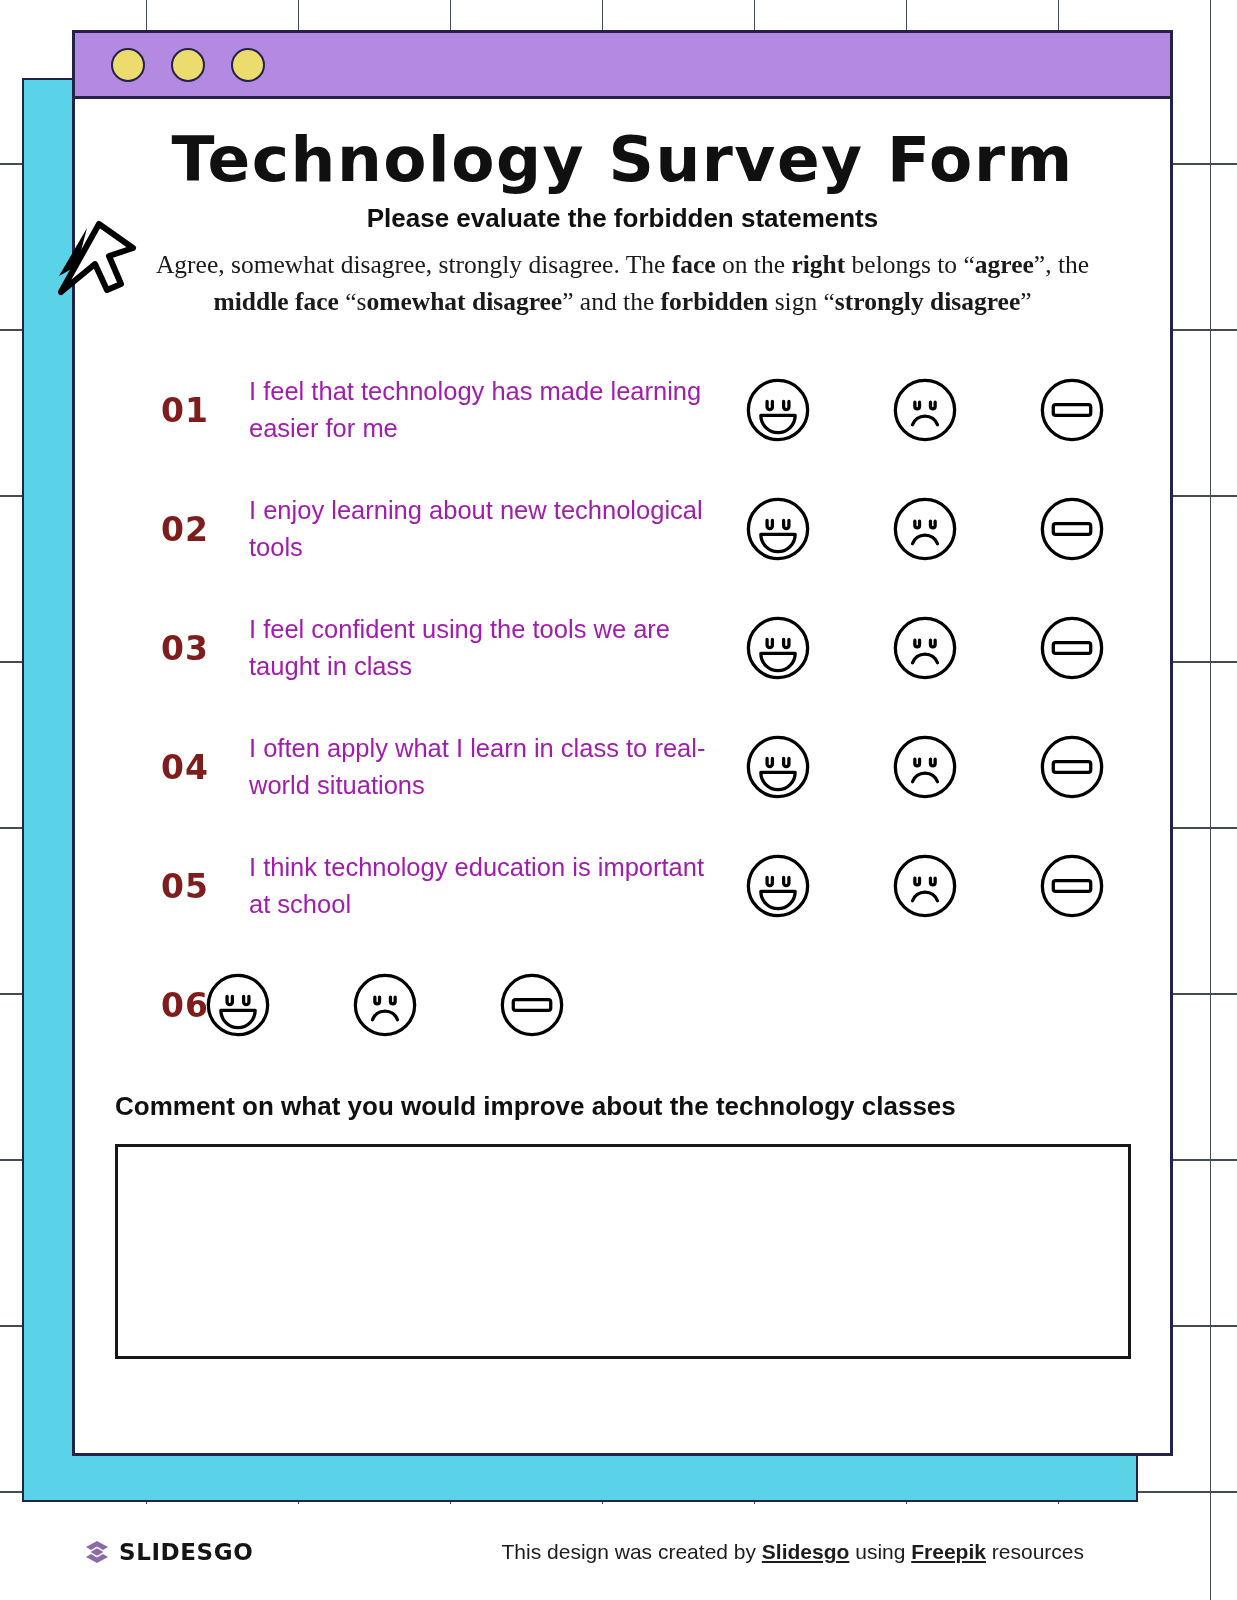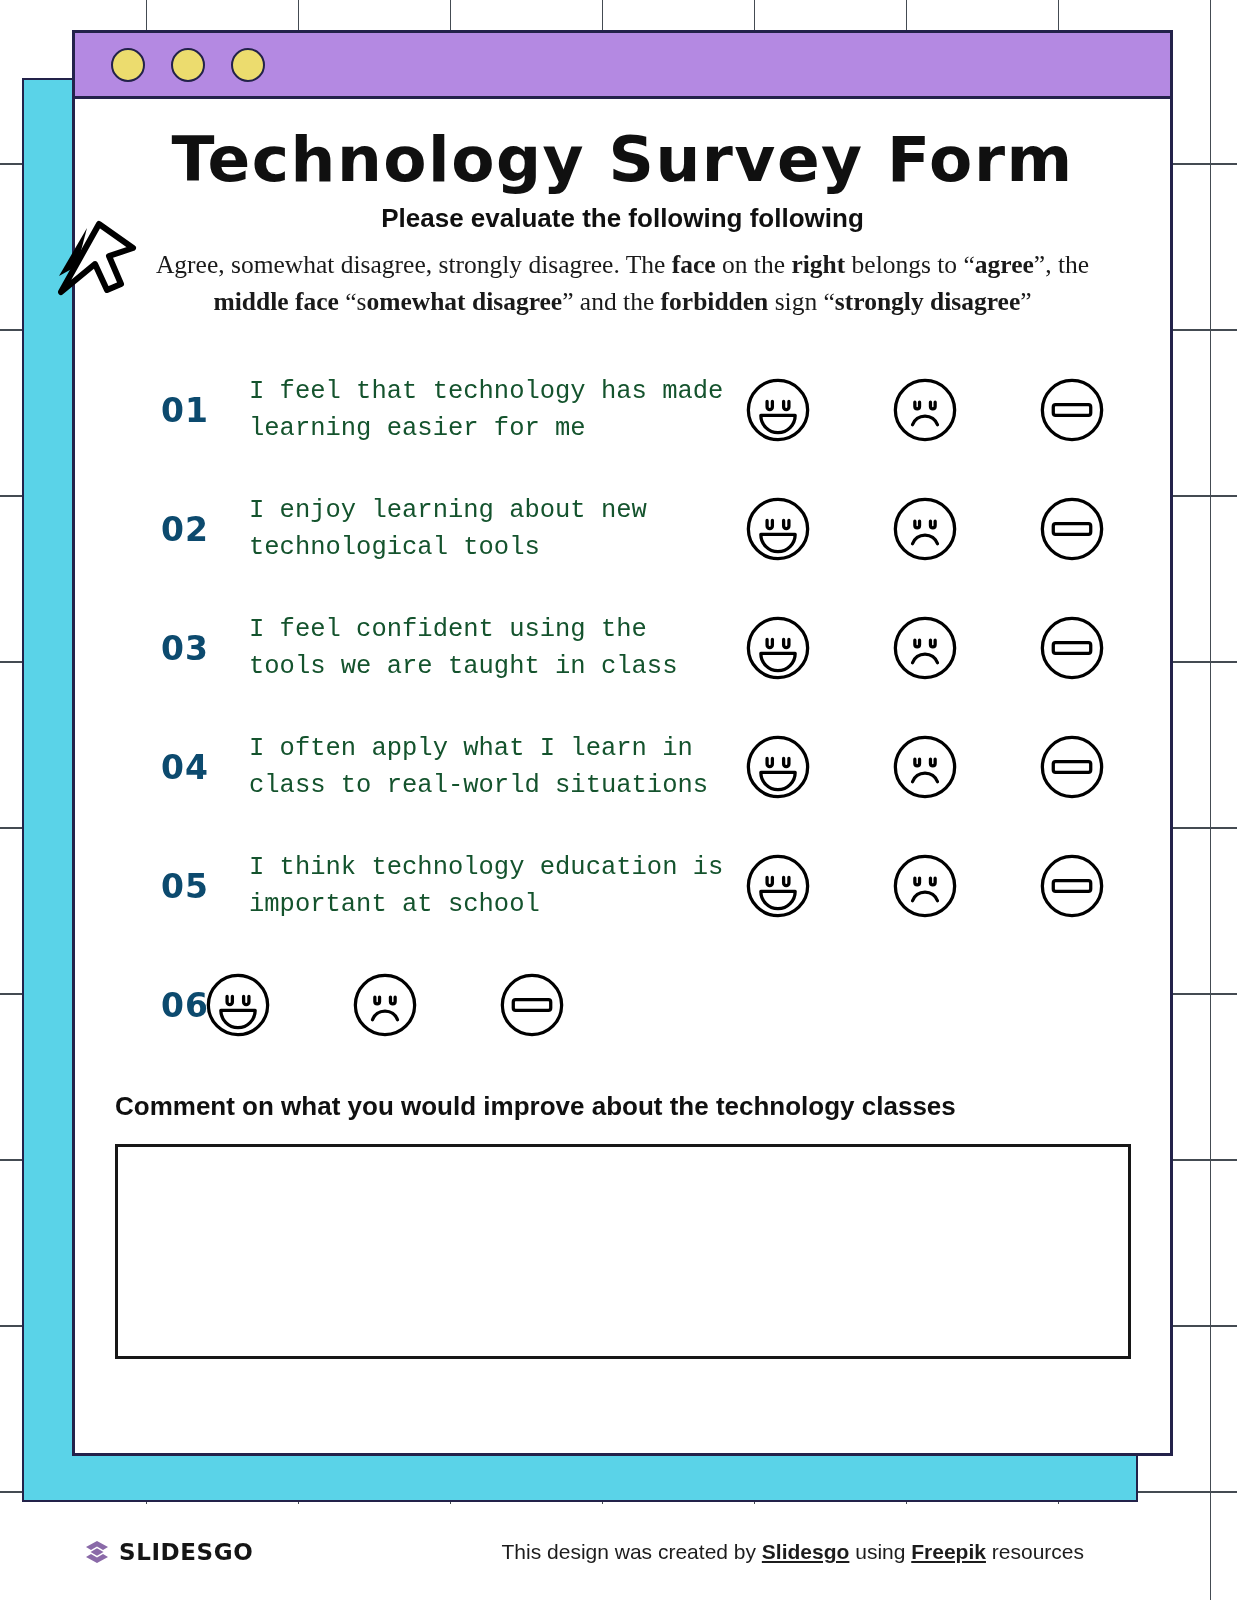--- a/index.html
+++ b/index.html
@@ -116,36 +116,35 @@
     display: flex;
     align-items: center;
     height: 119px;
   }
   .q-number {
     width: 84px;
     flex: 0 0 84px;
     font-size: 33px;
     font-weight: bold;
     letter-spacing: 1px;
-    color: #0c4a6e;
+    color: #7f1d1d;
     text-align: right;
     padding-left: 46px;
     box-sizing: border-box;
     font-family: "DejaVu Sans", sans-serif;
   }
   .q-text {
     flex: 1 1 auto;
     font-size: 25.5px;
     line-height: 1.46;
-    color: #14532d;
+    color: #a21caf;
     padding-left: 50px;
     padding-right: 10px;
     box-sizing: border-box;
     max-width: 540px;
-    font-family: Liberation Mono, monospace;
   }
   .q-options {
     flex: 0 0 380px;
     display: flex;
     justify-content: space-between;
     align-items: center;
     padding-right: 8px;
     box-sizing: border-box;
   }
   .option-icon {
@@ -236,21 +235,21 @@
   <div id="title-bar">
     <span class="window-dot"></span>
     <span class="window-dot"></span>
     <span class="window-dot"></span>
   </div>
 
   <div id="window-body">
 
     <h1 id="page-title">Technology Survey Form</h1>
 
-    <div id="subtitle">Please evaluate the following following</div>
+    <div id="subtitle">Please evaluate the forbidden statements</div>
 
     <p id="instructions">
       <span>Agree, somewhat disagree, strongly disagree. The </span><b>face</b><span> on the </span><b>right</b><span> belongs to “</span><b>agree</b><span>”, the </span><b>middle face</b><span> “s</span><b>omewhat disagree</b><span>” and the </span><b>forbidden</b><span> sign “</span><b>strongly disagree</b><span>”</span>
     </p>
 
     <div id="questions">
         <div class="question-row">
           <div class="q-number">01</div>
           <div class="q-text">I feel that technology has made learning easier for me</div>
           <div class="q-options">

